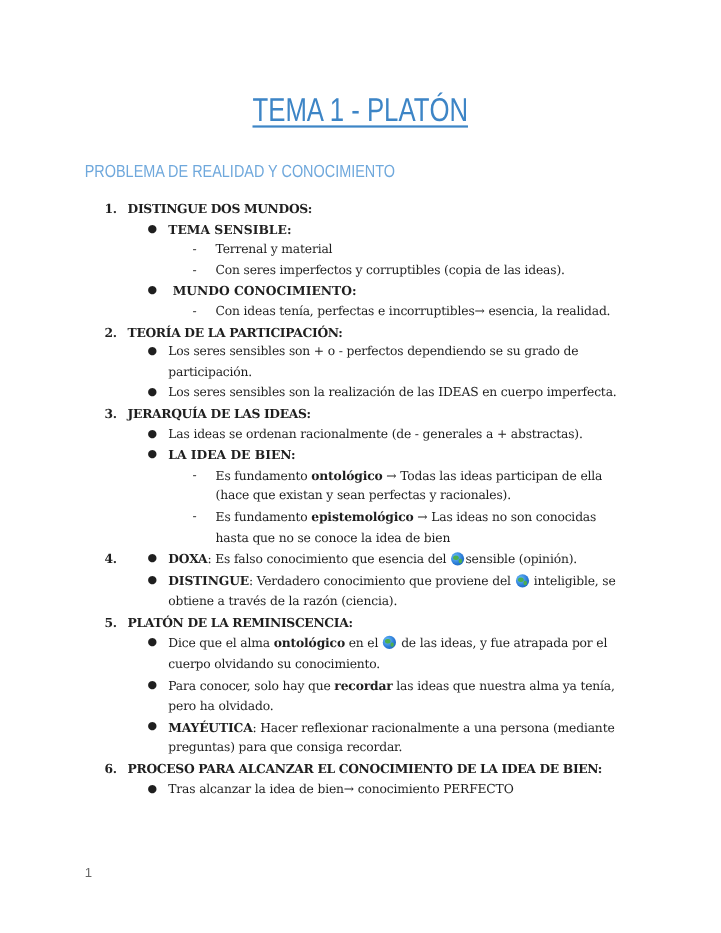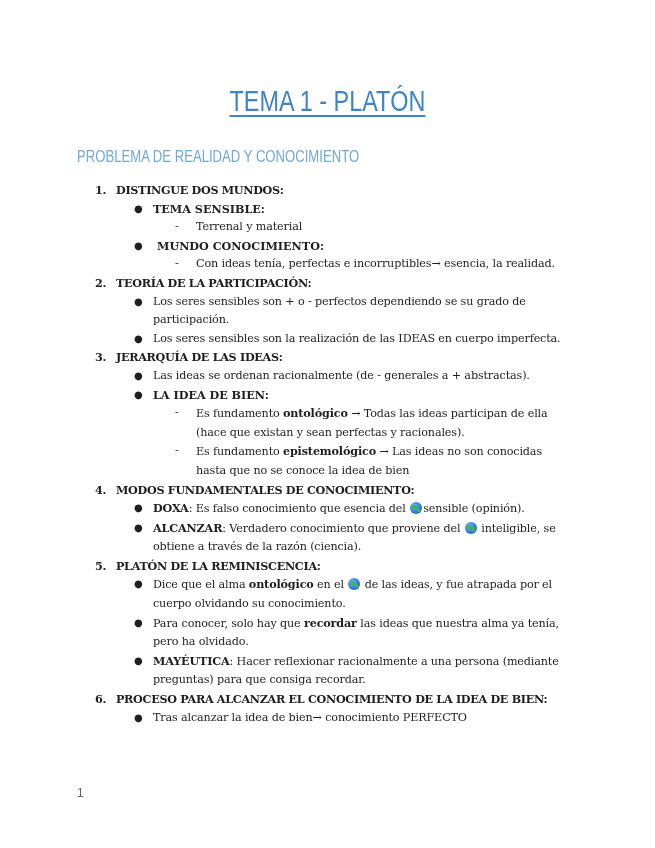--- a/index.html
+++ b/index.html
@@ -32,37 +32,37 @@
 <body>
 
 <div class="title">TEMA 1 - PLATÓN</div>
 <div class="subtitle">PROBLEMA DE REALIDAD Y CONOCIMIENTO</div>
 
 <div class="content">
 
   <div class="num"><span class="n">1.</span><span>DISTINGUE DOS MUNDOS:</span></div>
   <div class="l1 bold"><span class="b">●</span><span>TEMA SENSIBLE:</span></div>
   <div class="l2 txt"><span class="d">-</span><span>Terrenal y material</span></div>
-  <div class="l2 txt"><span class="d">-</span></div>
+  <div class="l2 txt"><span class="d">-</span><span>Con seres imperfectos y corruptibles (copia de las ideas).</span></div>
   <div class="l1 bold" style="padding-left:62px"><span class="b">●</span><span>MUNDO CONOCIMIENTO:</span></div>
   <div class="l2 txt"><span class="d">-</span><span>Con ideas tenía, perfectas e incorruptibles→ esencia, la realidad.</span></div>
 
   <div class="num"><span class="n">2.</span><span>TEORÍA DE LA PARTICIPACIÓN:</span></div>
   <div class="l1 txt"><span class="b">●</span><span>Los seres sensibles son + o - perfectos dependiendo se su grado de participación.</span></div>
   <div class="l1 txt"><span class="b">●</span><span>Los seres sensibles son la realización de las IDEAS en cuerpo imperfecta.</span></div>
 
   <div class="num"><span class="n">3.</span><span>JERARQUÍA DE LAS IDEAS:</span></div>
   <div class="l1 txt"><span class="b">●</span><span>Las ideas se ordenan racionalmente (de - generales a + abstractas).</span></div>
   <div class="l1 bold"><span class="b">●</span><span>LA IDEA DE BIEN:</span></div>
   <div class="l2 txt"><span class="d">-</span><span>Es fundamento </span><span class="bold">ontológico</span><span> → Todas las ideas participan de ella (hace que existan y sean perfectas y racionales).</span></div>
   <div class="l2 txt"><span class="d">-</span><span>Es fundamento </span><span class="bold">epistemológico</span><span> → Las ideas no son conocidas hasta que no se conoce la idea de bien</span></div>
 
-  <div class="num"><span class="n">4.</span><span>MODOS FUNDAMENTALES DE CONOCIMIENTO:</span></div>
+  <div class="num"><span class="n">4.</span></div>
   <div class="l1 txt"><span class="b">●</span><span class="bold">DOXA</span><span>: Es falso conocimiento que esencia del </span><span class="globe"></span><span>sensible (opinión).</span></div>
-  <div class="l1 txt"><span class="b">●</span><span class="bold">ALCANZAR</span><span>: Verdadero conocimiento que proviene del </span><span class="globe"></span><span> inteligible, se obtiene a través de la razón (ciencia).</span></div>
+  <div class="l1 txt"><span class="b">●</span><span class="bold">DISTINGUE</span><span>: Verdadero conocimiento que proviene del </span><span class="globe"></span><span> inteligible, se obtiene a través de la razón (ciencia).</span></div>
 
   <div class="num"><span class="n">5.</span><span>PLATÓN DE LA REMINISCENCIA:</span></div>
   <div class="l1 txt"><span class="b">●</span><span>Dice que el alma </span><span class="bold">ontológico</span><span> en el </span><span class="globe"></span><span> de las ideas, y fue atrapada por el cuerpo olvidando su conocimiento.</span></div>
   <div class="l1 txt"><span class="b">●</span><span>Para conocer, solo hay que </span><span class="bold">recordar</span><span> las ideas que nuestra alma ya tenía, pero ha olvidado.</span></div>
   <div class="l1 txt"><span class="b">●</span><span class="bold">MAYÉUTICA</span><span>: Hacer reflexionar racionalmente a una persona (mediante preguntas) para que consiga recordar.</span></div>
 
   <div class="num"><span class="n">6.</span><span>PROCESO PARA ALCANZAR EL CONOCIMIENTO DE LA IDEA DE BIEN:</span></div>
   <div class="l1 txt"><span class="b">●</span><span>Tras alcanzar la idea de bien→ conocimiento PERFECTO</span></div>
 </div>
 

